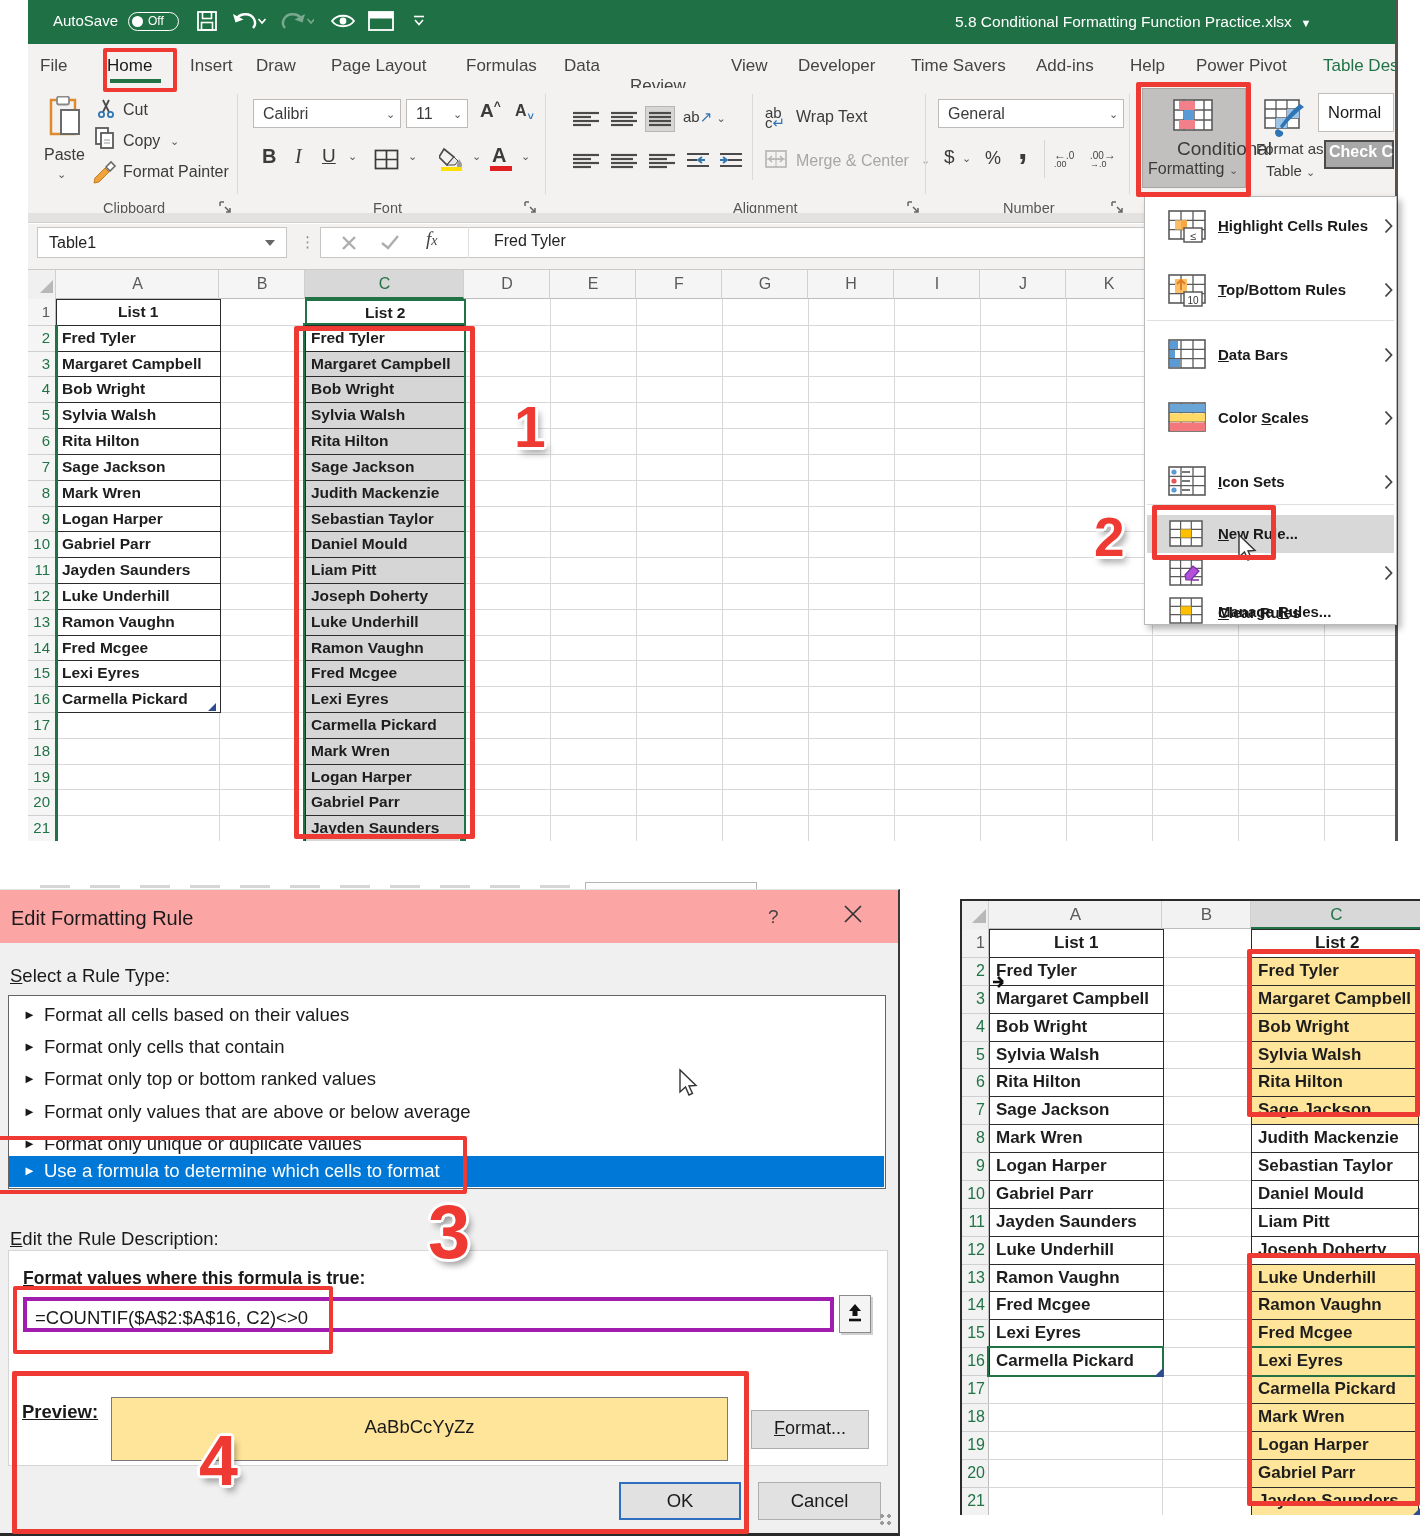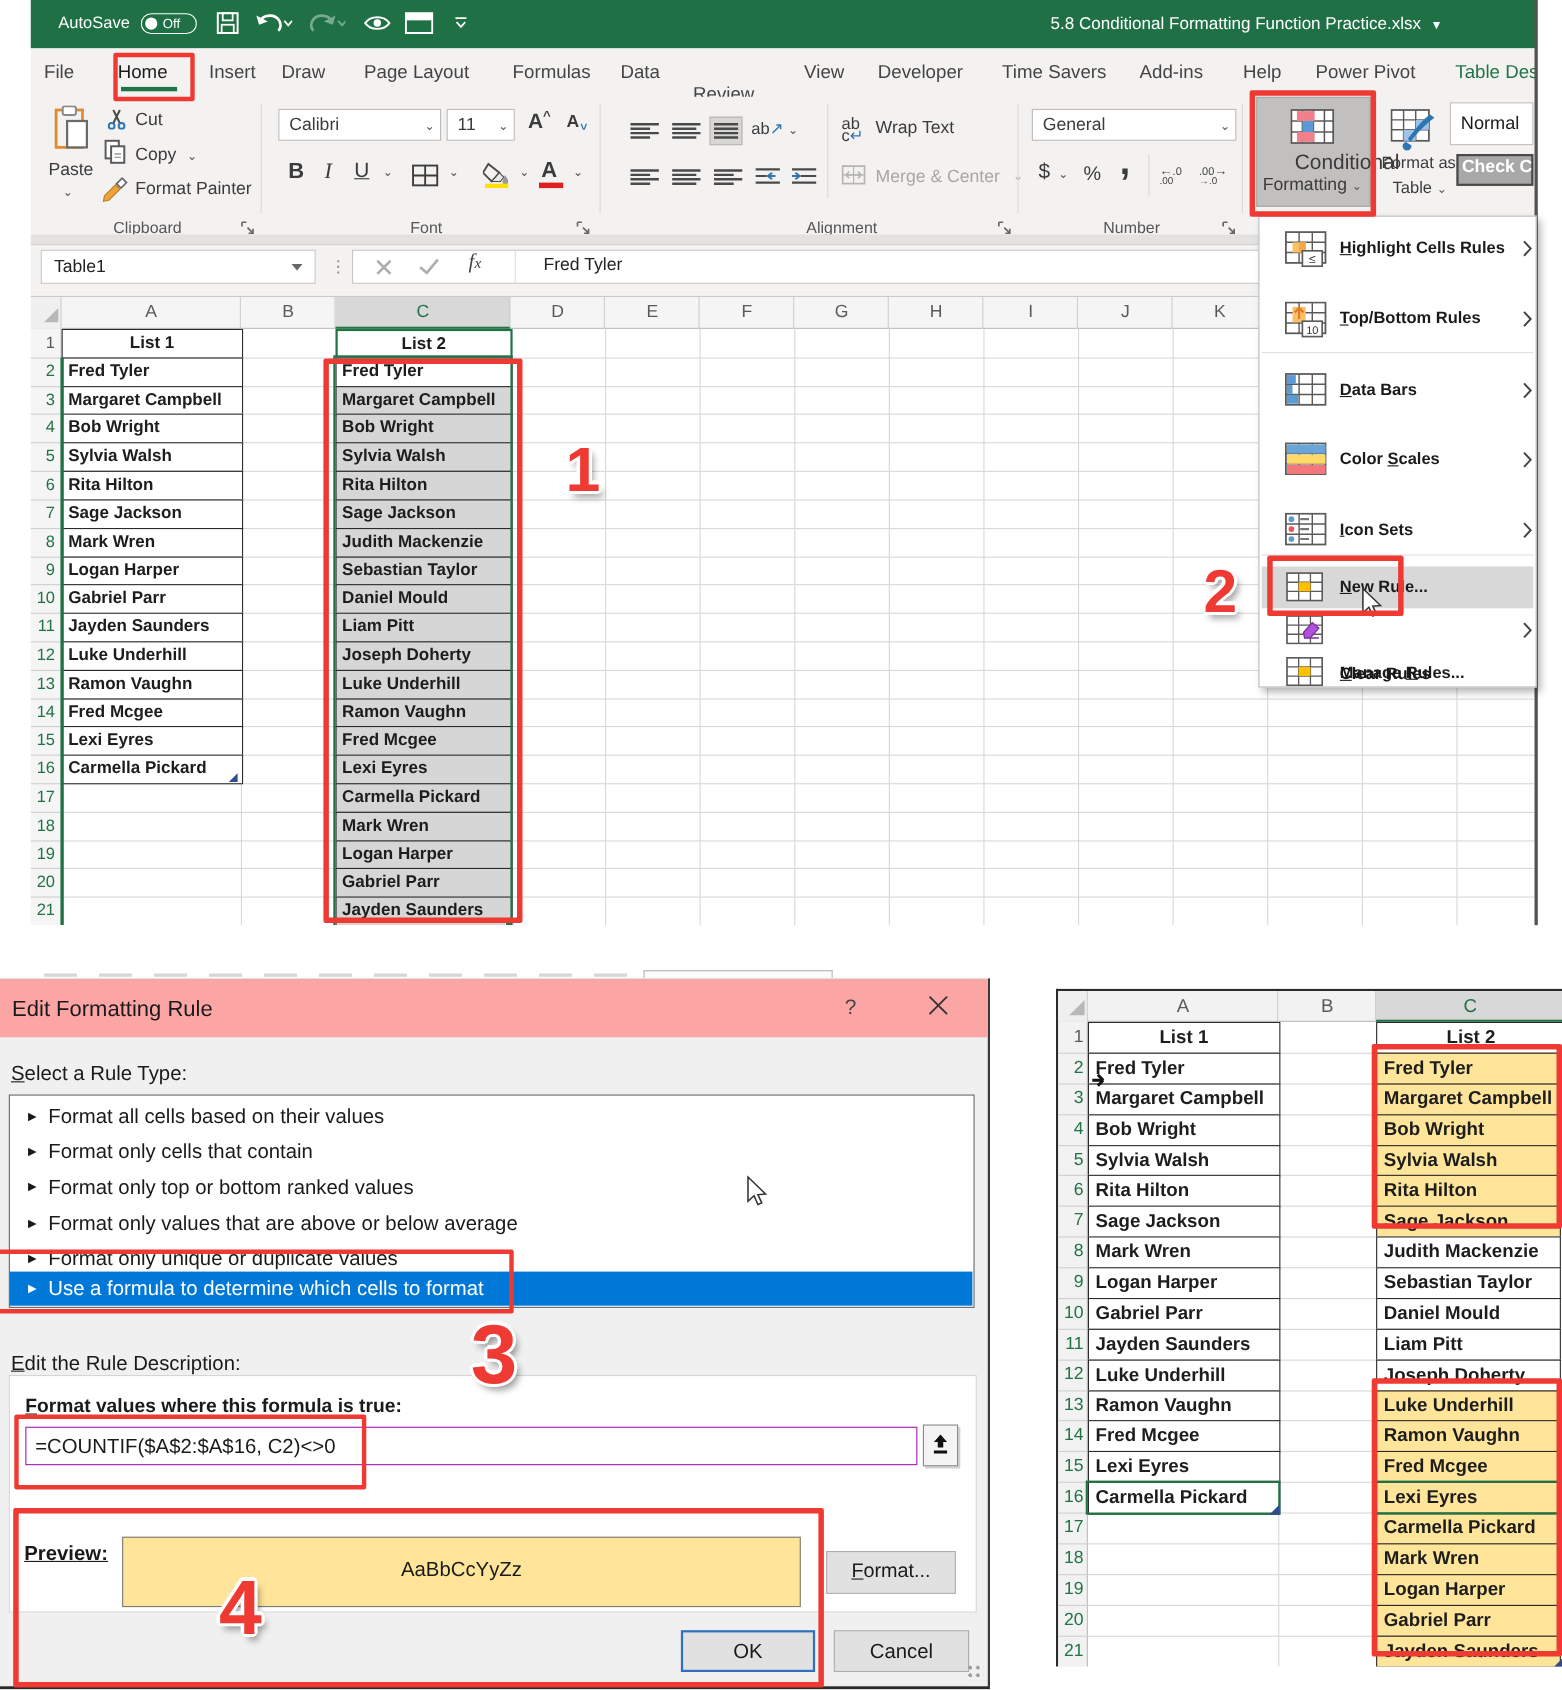--- a/index.html
+++ b/index.html
@@ -559,21 +559,21 @@
       <div class="ritem" style="top:4px;color:#fff;"><b class="a">►</b>Use a formula to determine which cells to format</div>
     </div>
   </div>
 
   <svg class="abs" style="left:676px;top:178px;" width="22" height="30" viewBox="0 0 22 30">
     <path d="M4 2 L4 24 L9.5 19 L13 27 L16.5 25.5 L13 18 L20 17.5 Z" fill="#fff" stroke="#333" stroke-width="1.4"></path>
       </svg>
   <div class="abs" style="left:10px;top:338px;"><u class="u">E</u>dit the Rule Description:</div>
   <div class="abs" style="left:8px;top:360px;width:880px;height:216px;background:#fff;border:1px solid #d5d5d5;">
     <div class="abs" style="left:14px;top:17px;font-weight:bold;font-size:17.5px;"><u class="u">F</u>ormat values where this formula is true:</div>
-    <div class="abs" style="left:14px;top:46px;width:811px;height:35px;background:#fff;border:1px solid #a21caf;">
+    <div class="abs" style="left:14px;top:46px;width:811px;height:35px;background:#fff;border:4px solid #a21caf;">
       <div class="abs" style="left:8px;top:6px;">=COUNTIF($A$2:$A$16, C2)&lt;&gt;0</div>
     </div>
     <div class="abs" style="left:830px;top:44px;width:32px;height:38px;background:#f4f4f4;border:1px solid #8a8a8a;box-shadow:2px 2px 0 #d0d0d0;">
       <svg class="abs" style="left:6px;top:7px;" width="18" height="20" viewBox="0 0 18 20">
         <path d="M9 1 L15 8 L11.5 8 L11.5 13 L6.5 13 L6.5 8 L3 8 Z" fill="#111"></path>
         <path d="M3 17 h12" stroke="#111" stroke-width="2.6"></path>
           </svg>
     </div>
     <div class="abs" style="left:13px;top:150px;font-weight:bold;text-decoration:underline;">Preview:</div>
     <div class="abs" style="left:102px;top:146px;width:617px;height:64px;background:#ffe599;border:1px solid #7a7a7a;">

